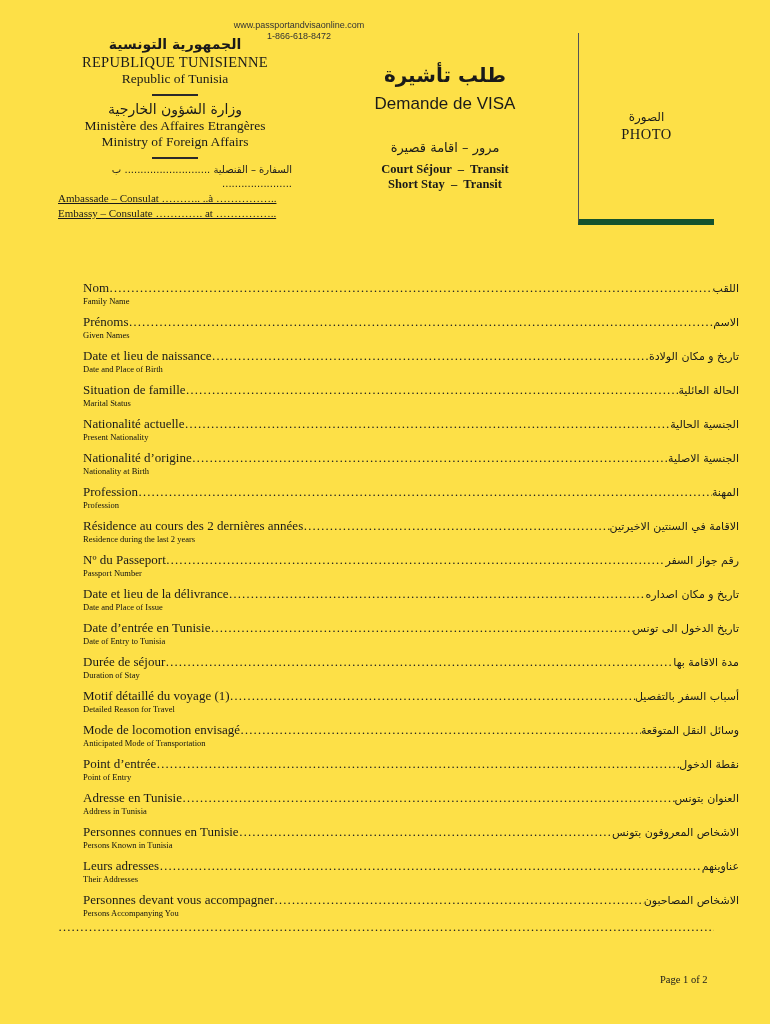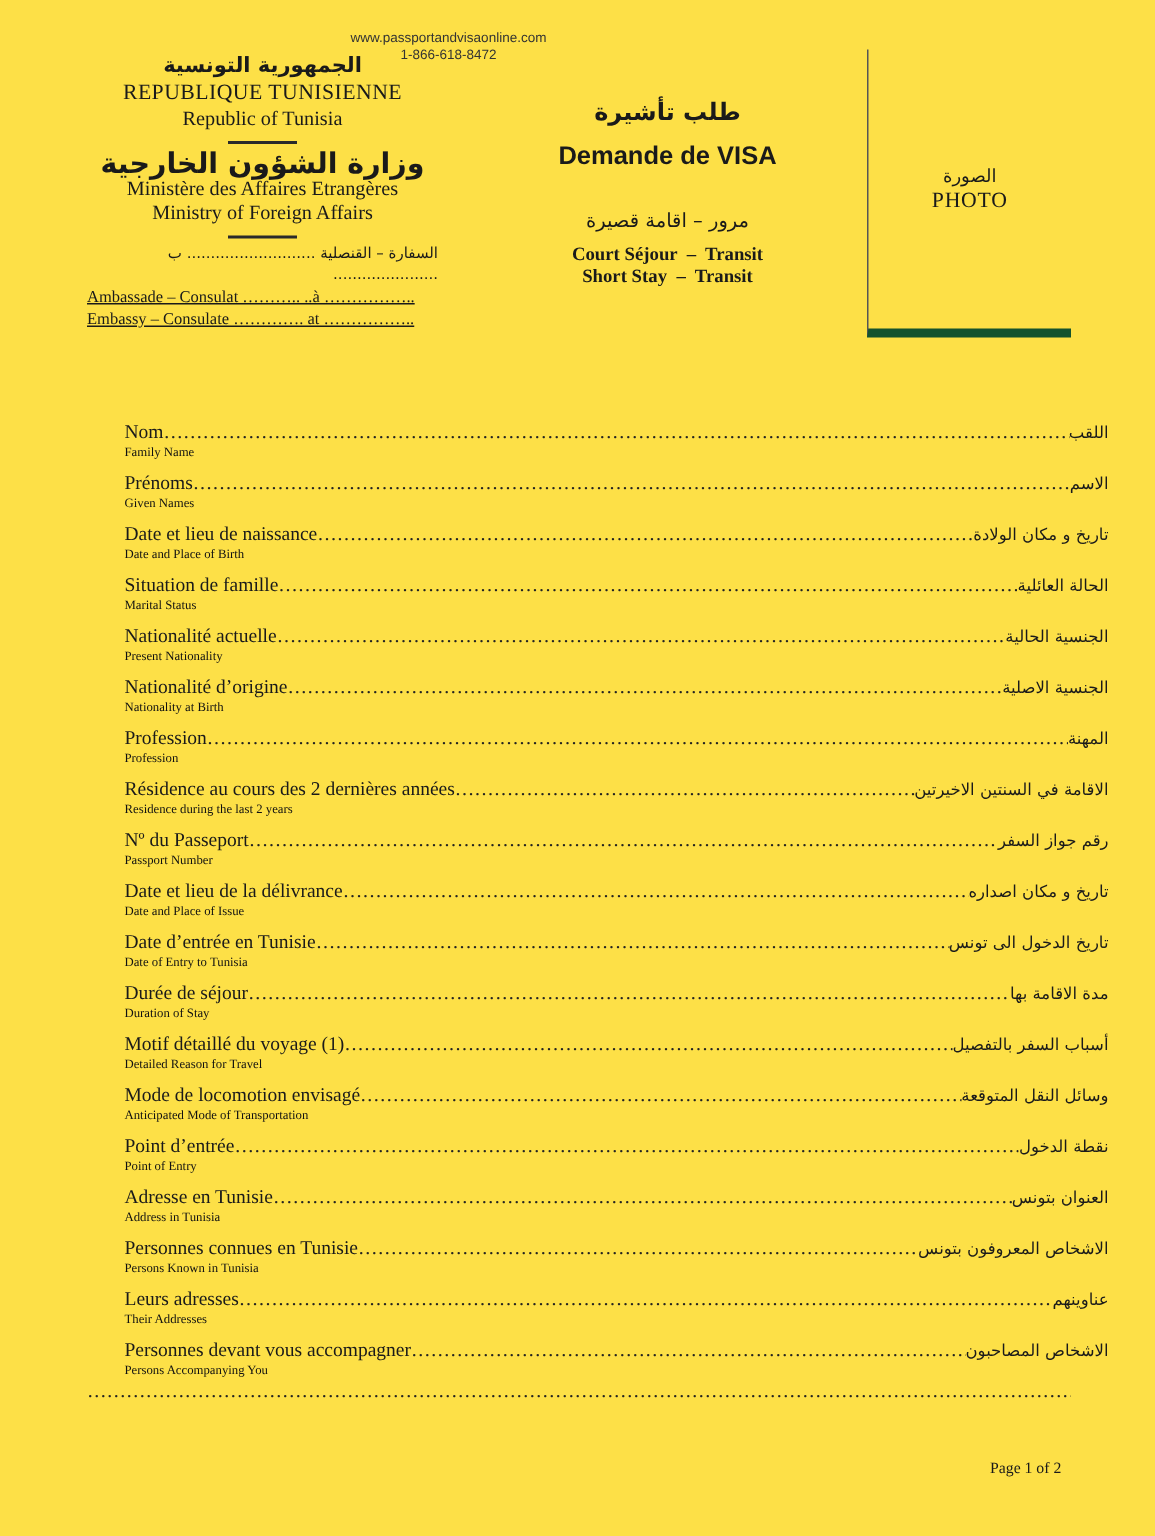--- a/index.html
+++ b/index.html
@@ -24,33 +24,33 @@
 
   
   .org-block {
     position: absolute; left: 40px; top: 35px; width: 270px;
     text-align: center;
   }
   .org-ar    { font-size: 14px; line-height: 19px; font-weight: 700; }
   .org-fr    { font-size: 14.5px; line-height: 17px; letter-spacing: .3px; }
   .org-en    { font-size: 13.5px; line-height: 16px; }
   .divider   { width: 46px; border-top: 2px solid #2a2a2a; margin: 7px auto 4px auto; }
-  .min-ar    { font-size: 19px; line-height: 18px; font-weight: 700; margin-top: 2px; }
+  .min-ar    { font-size: 14px; line-height: 18px; font-weight: 400; margin-top: 2px; }
   .min-fr    { font-size: 13.5px; line-height: 16px; }
   .min-en    { font-size: 13.5px; line-height: 16px; }
 
   
   .embassy-block { position: absolute; left: 58px; top: 163px; width: 234px; }
   .emb-ar { font-size: 10px; line-height: 14px; direction: rtl; }
   .emb-fr, .emb-en { font-size: 11px; line-height: 15px; text-decoration: underline; }
 
   
   .visa-title-block { position: absolute; left: 330px; top: 62px; width: 230px; text-align: center; }
-  .visa-ar     { font-size: 16px; line-height: 26px; font-weight: 700; }
-  .visa-fr     { font-family: "Liberation Sans", sans-serif; font-size: 17px; line-height: 21px; font-weight: 700; margin-top: 5px; }
+  .visa-ar     { font-size: 20px; line-height: 26px; font-weight: 700; }
+  .visa-fr     { font-family: "Liberation Sans", sans-serif; font-size: 17px; line-height: 21px; font-weight: 400; margin-top: 5px; }
   .transit-ar  { font-size: 13px; line-height: 17px; margin-top: 25px; }
   .transit-fr, .transit-en { font-size: 12.5px; line-height: 14.5px; font-weight: 700; white-space: pre; }
   .transit-fr  { margin-top: 6px; font-family: Liberation Serif, serif; }
 
   
   .photo-box {
     position: absolute; left: 578px; top: 33px; width: 135px; height: 186px;
     border-left: 1px solid #555; border-bottom: 6px solid #14532d;
     display: flex; flex-direction: column; align-items: center; justify-content: center;
   }

